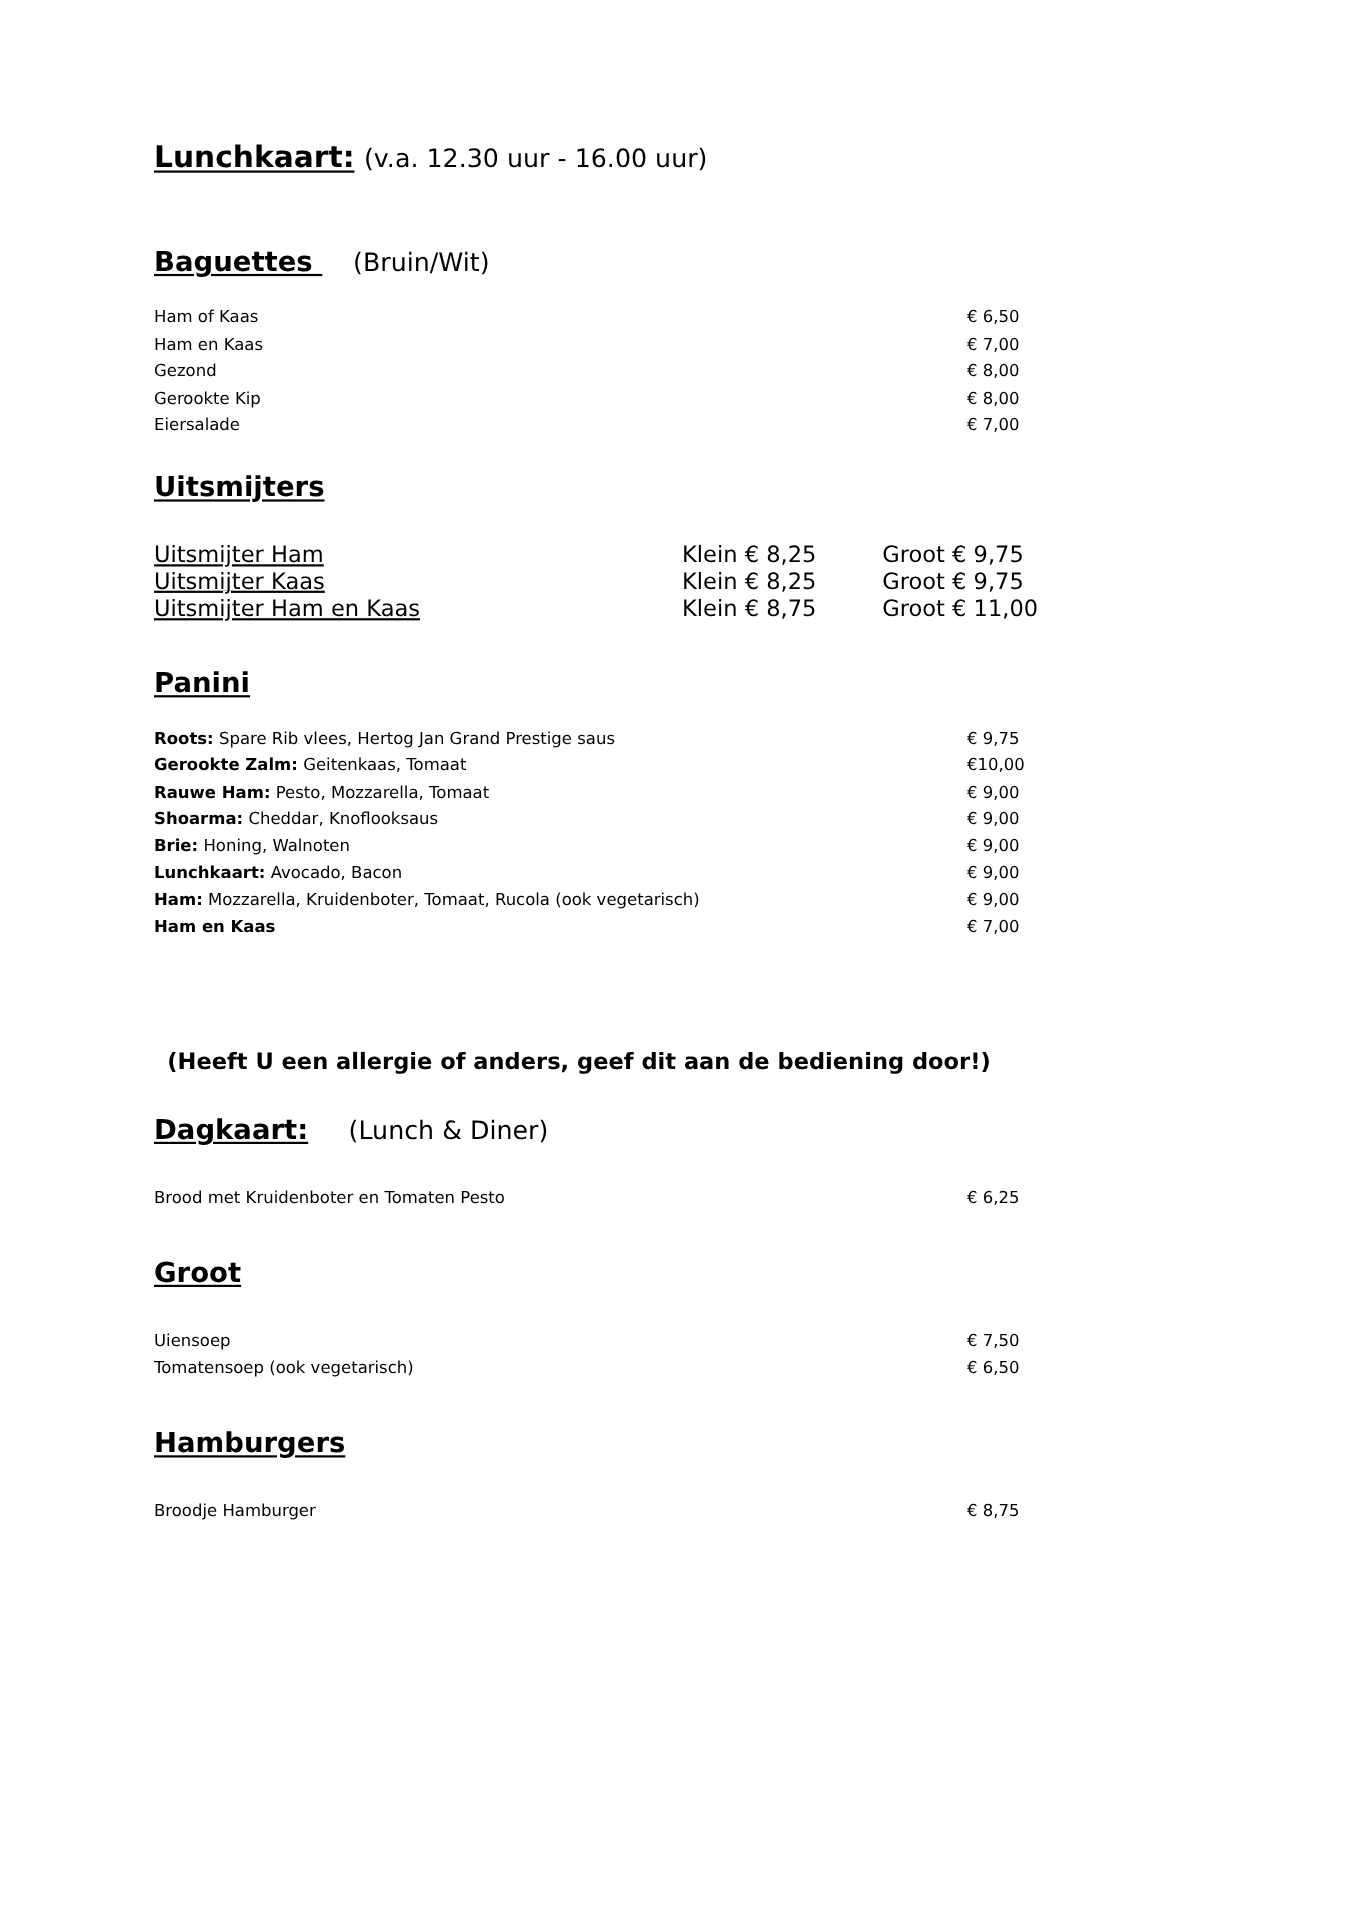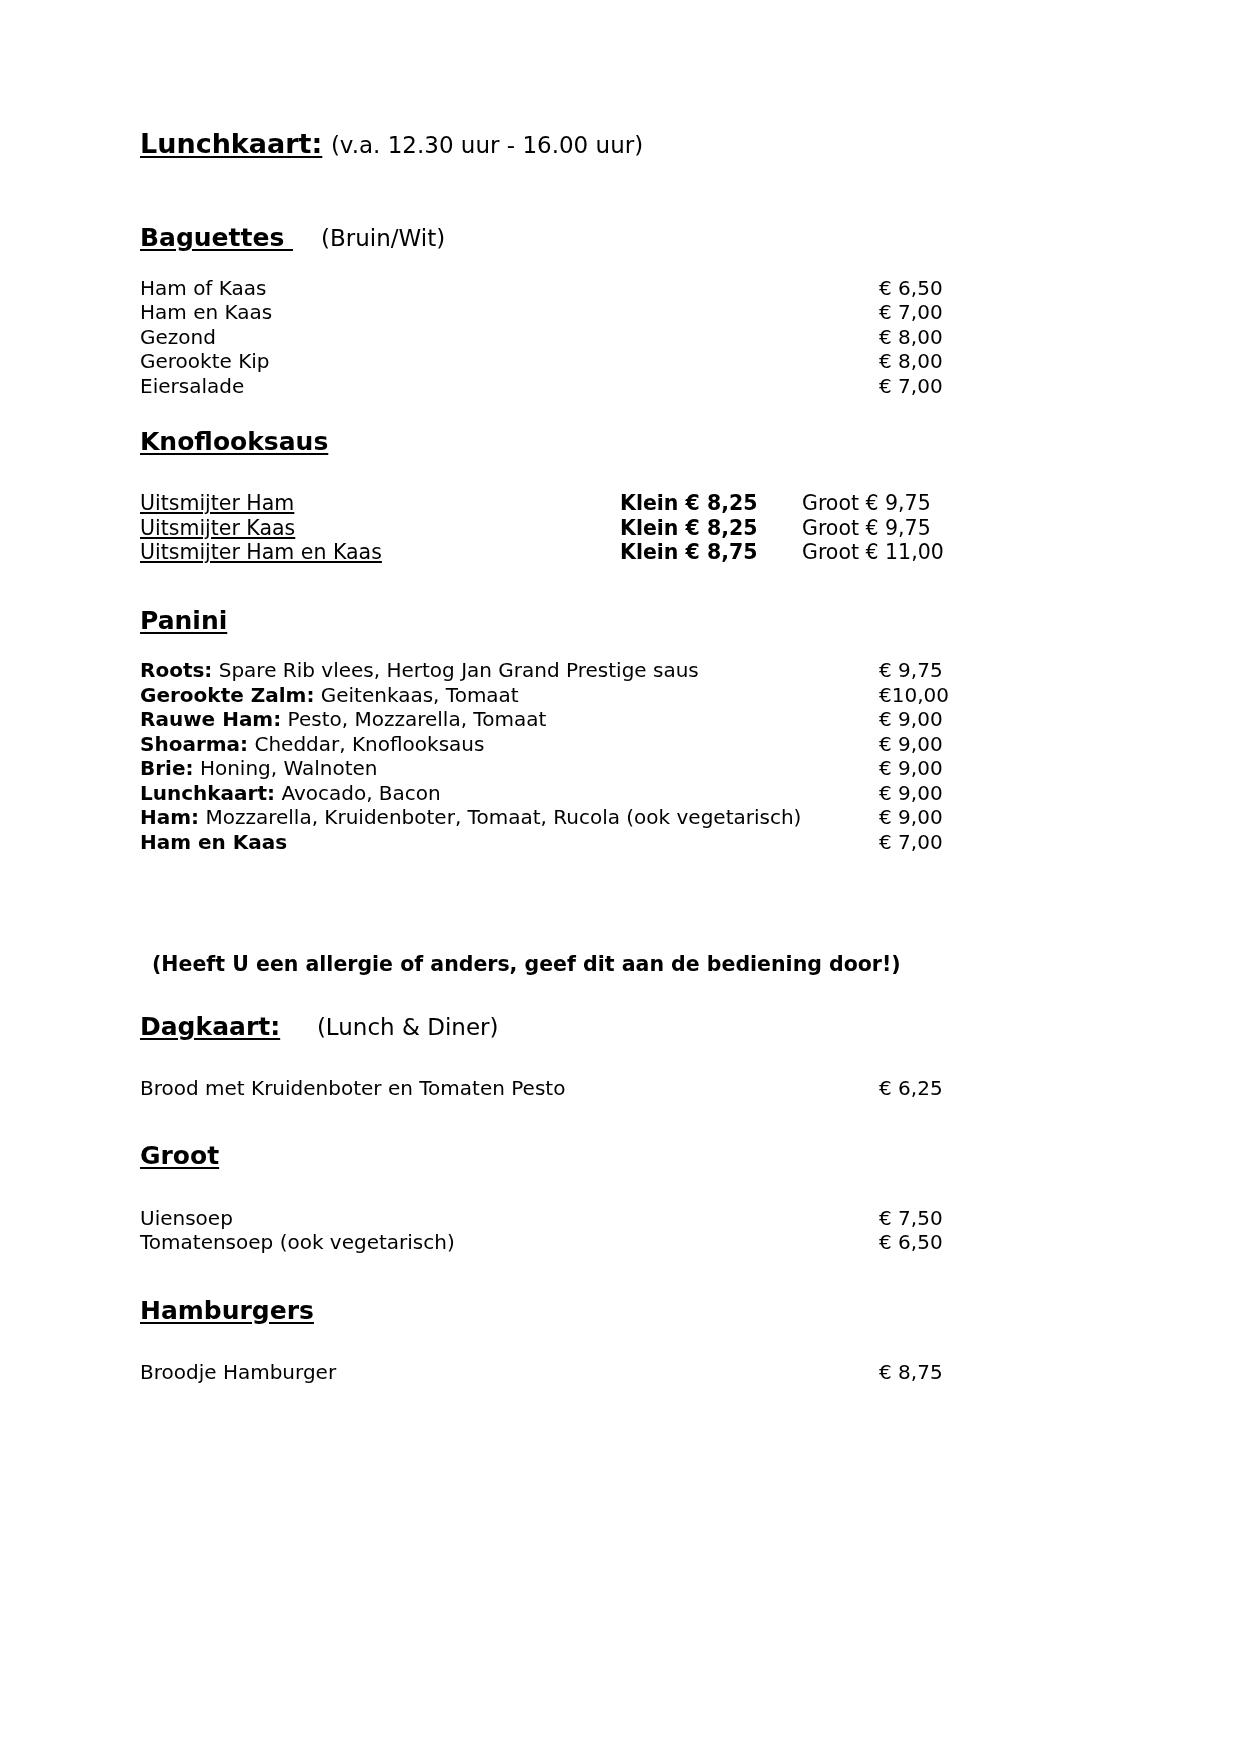--- a/index.html
+++ b/index.html
@@ -56,21 +56,21 @@
     margin-left: 28px;
   }
 
   
   .rows {
     width: 835px;
   }
   .row {
     display: flex;
     align-items: center;
-    font-size: 20px;
+    font-size: 15px;
     line-height: 24.5px;
     white-space: nowrap;
   }
   .row .label {
     flex: 0 0 auto;
   }
   .row .spacer {
     flex: 1 1 auto;
   }
   .row .price {
@@ -87,21 +87,20 @@
     line-height: 24.5px;
     white-space: nowrap;
     width: 835px;
   }
   .row-3 .c-name {
     flex: 0 0 480px;
     text-decoration: underline;
   }
   .row-3 .c-klein {
     flex: 0 0 182px;
-    font-weight: bold;
   }
   .row-3 .c-groot {
     flex: 0 0 auto;
   }
 
   
   .row .lead {
     font-weight: bold;
   }
 
@@ -163,21 +162,21 @@
     <div class="row">
       <span class="label">Eiersalade</span>
       <span class="spacer"></span>
       <span class="price">€ 7,00</span>
     </div>
   </div>
 
   <div class="gap-list-sec"></div>
 
   <div class="section-head">
-    <span class="u">Knoflooksaus</span>
+    <span class="u">Uitsmijters</span>
   </div>
 
   <div class="gap-head-gap"></div>
 
   <div class="rows">
     <div class="row-3">
       <span class="c-name">Uitsmijter Ham</span>
       <span class="c-klein">Klein € 8,25</span>
       <span class="c-groot">Groot € 9,75</span>
     </div>

